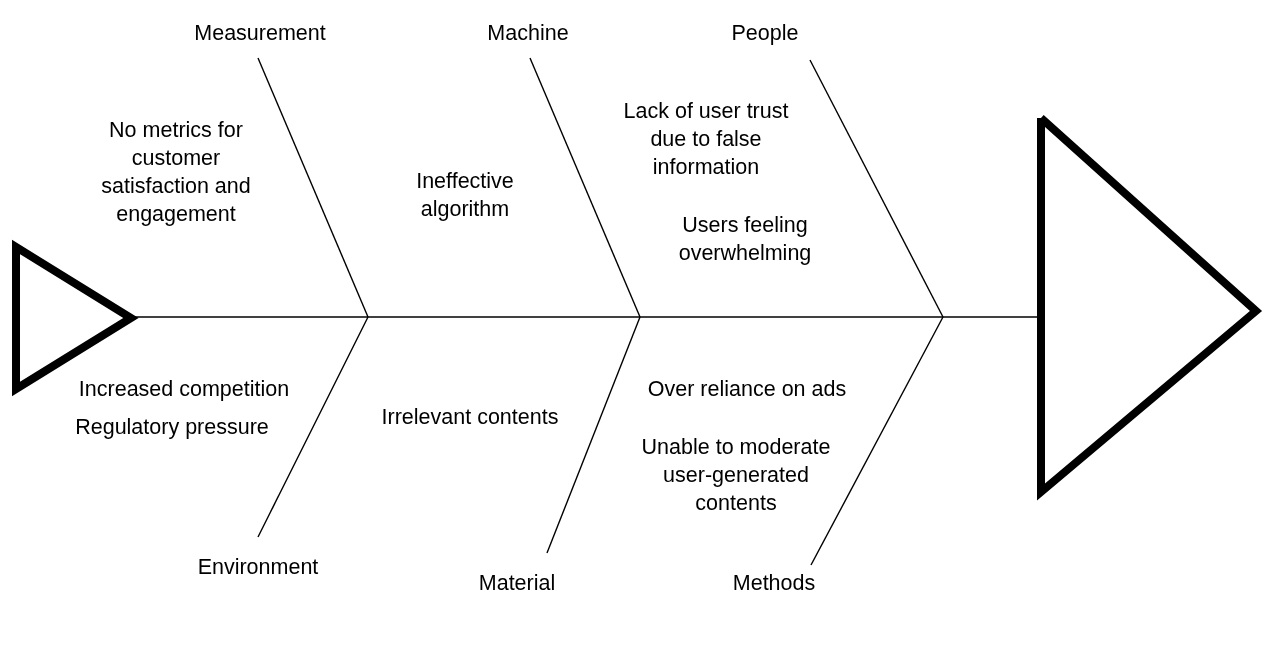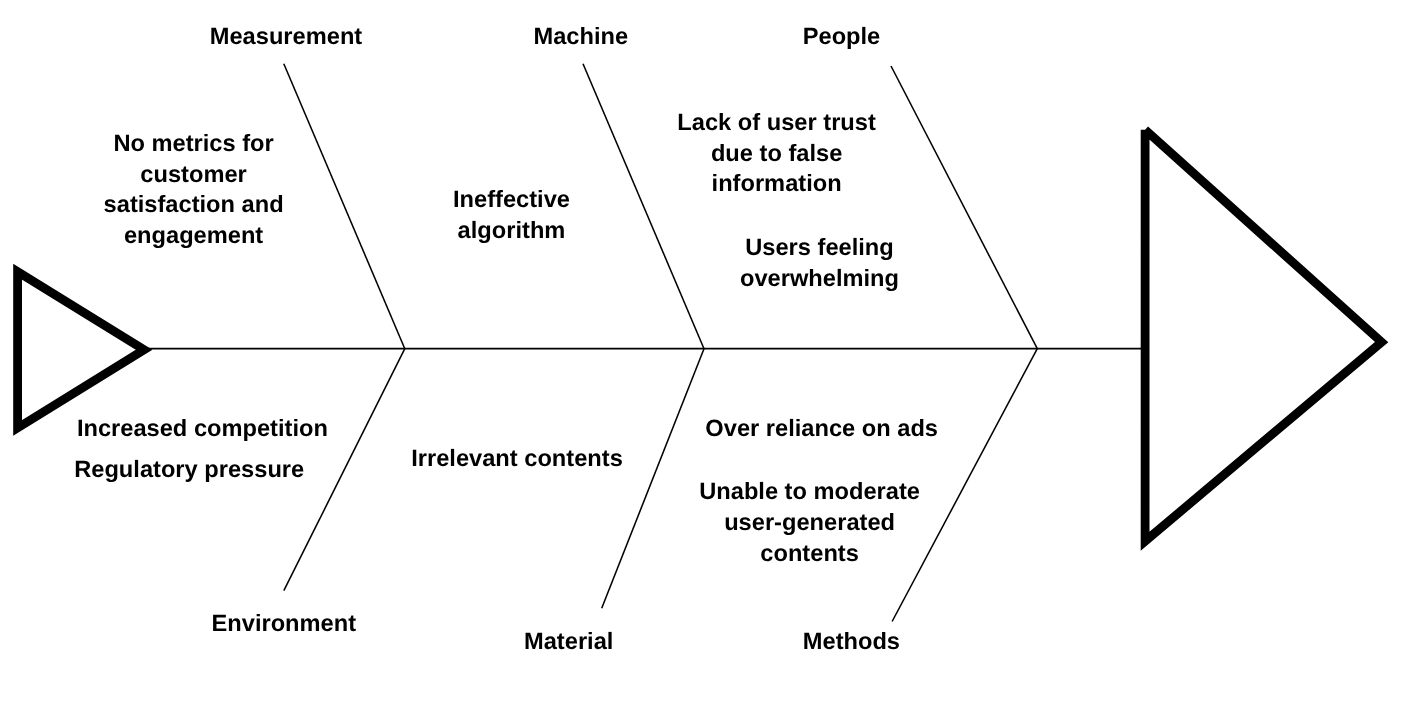--- a/index.html
+++ b/index.html
@@ -13,21 +13,20 @@
     height: 652px;
     font-family: "Liberation Sans", sans-serif;
     color: #000000;
     overflow: hidden;
   }
   #diagram-root {
     position: relative;
     width: 1140px;
     height: 652px;
     background: #ffffff;
-    font-weight: bold;
   }
   svg.fishbone {
     display: block;
     width: 1276px;
     height: 652px;
   }
   .spine-line,
   .rib-line {
     stroke: #000000;
     fill: none;

